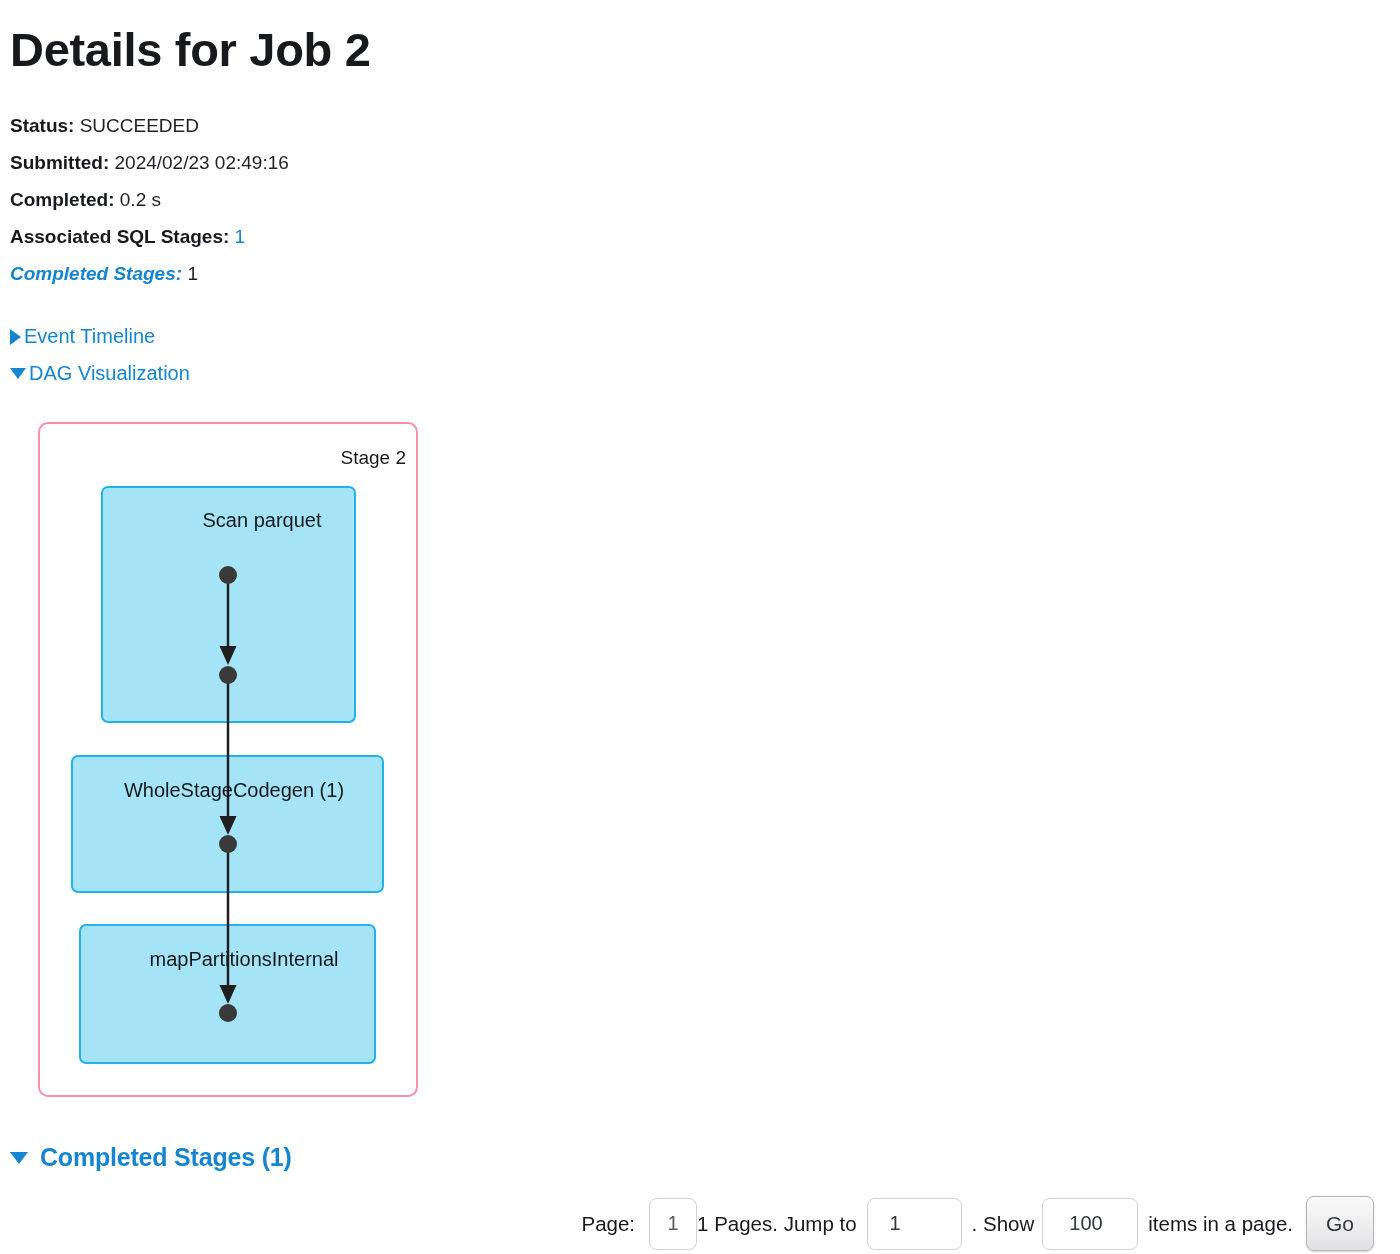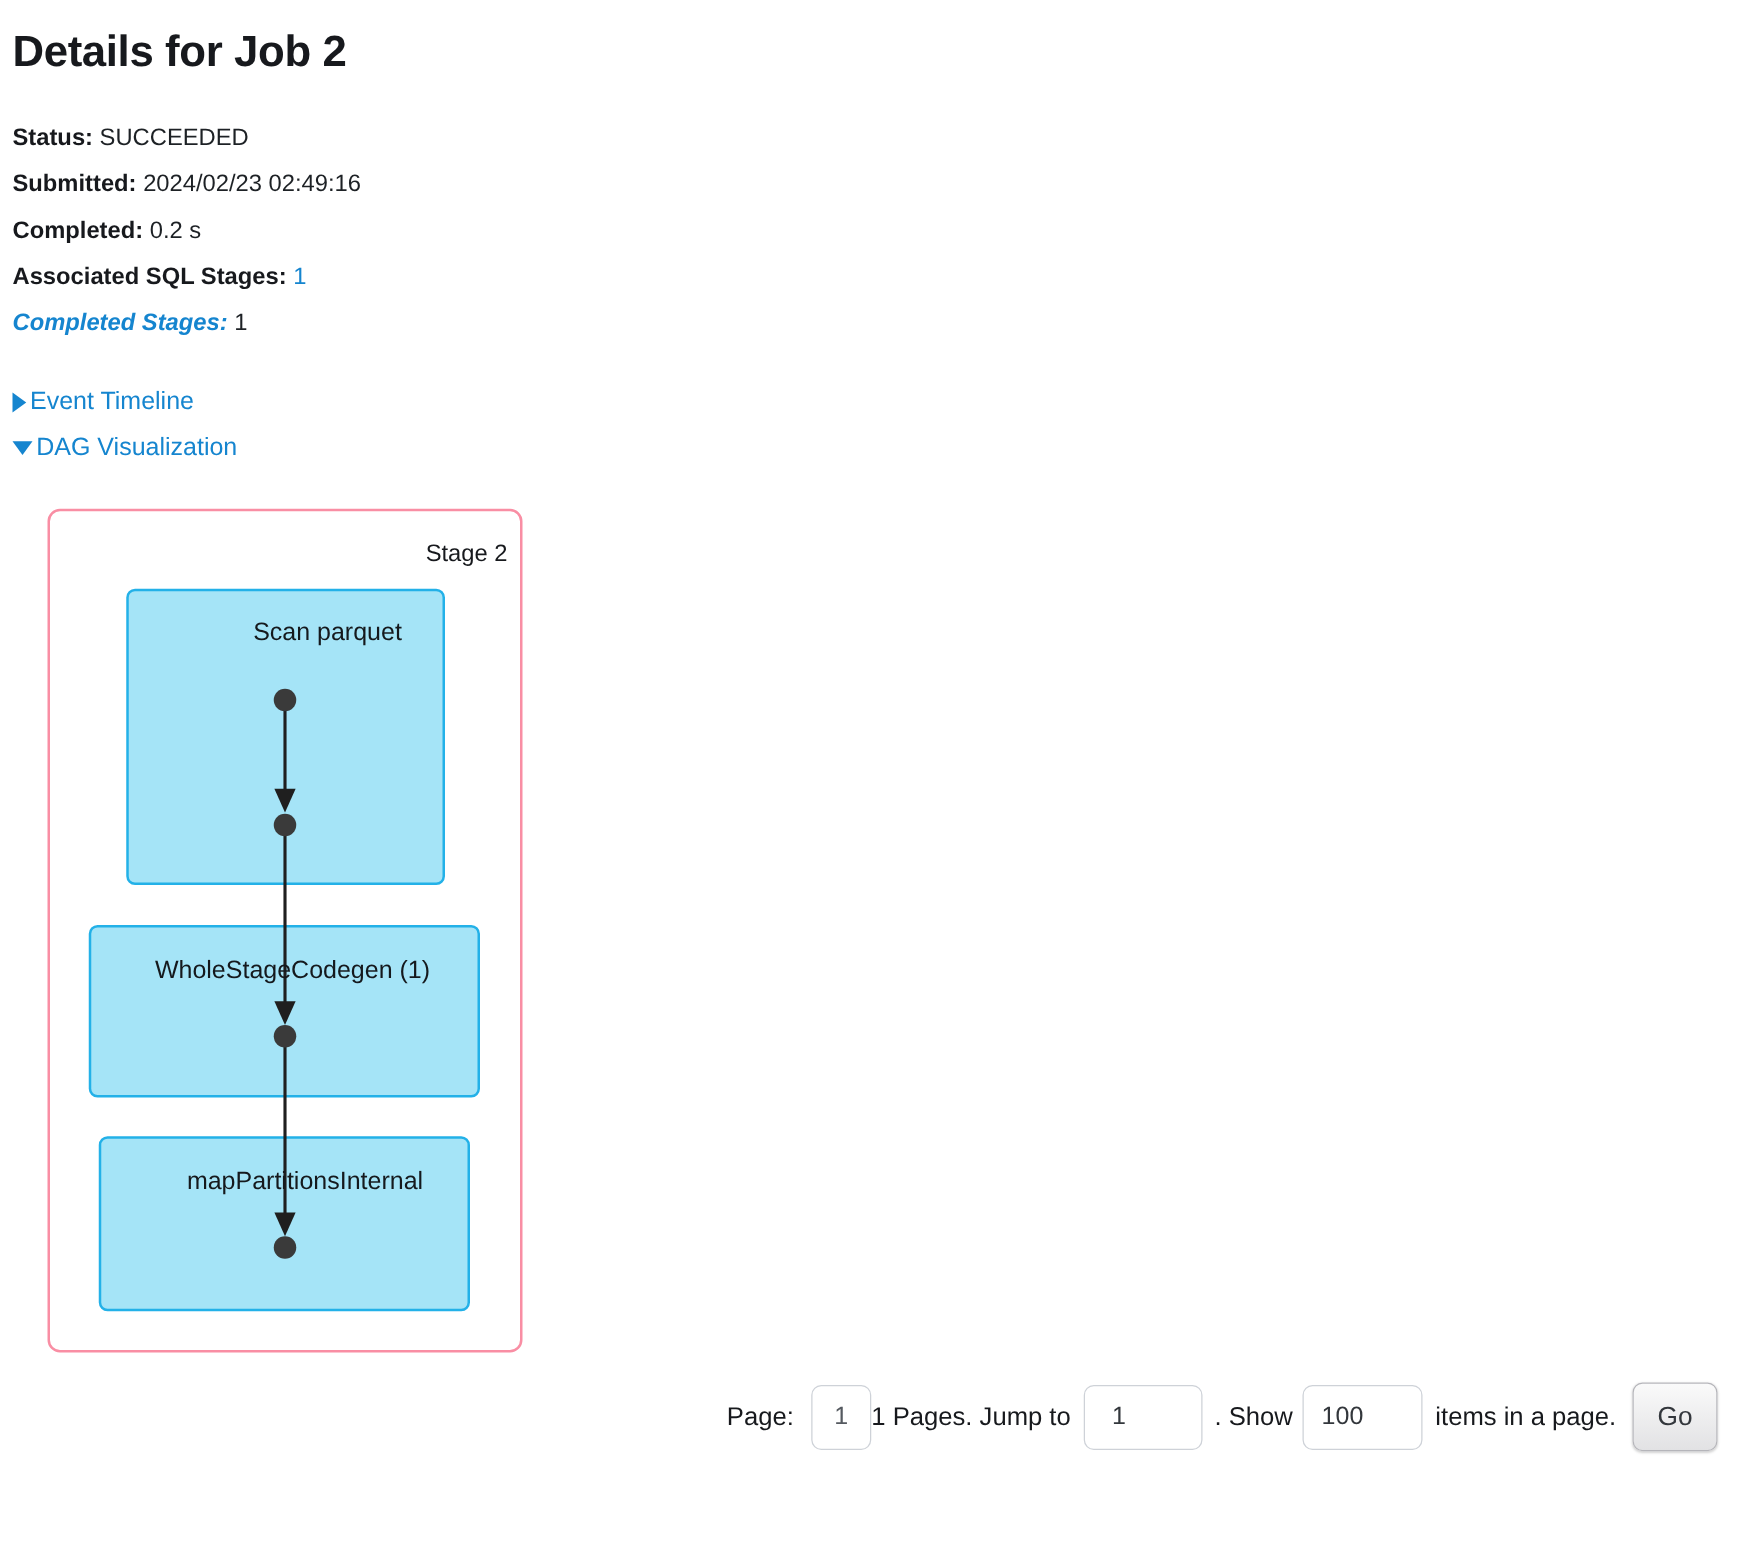--- a/index.html
+++ b/index.html
@@ -7,21 +7,21 @@
   body {
     width: 1400px; height: 1254px;
     font-family: "Liberation Sans", "DejaVu Sans", sans-serif;
     color: #1d2125;
     overflow: hidden;
   }
   .wrap { padding: 14px 26px 20px 10px; }
 
   
   .page-title {
-    font-size: 35px; font-weight: 700; letter-spacing: -0.3px;
+    font-size: 47px; font-weight: 700; letter-spacing: -0.3px;
     color: #17191d; margin: 8px 0 30px 0;
   }
   .summary p { margin: 0; font-size: 19px; line-height: 37px; }
   .summary b { font-weight: 700; color: #17191d; }
   .link { color: #1585cf; text-decoration: none; cursor: pointer; }
   .link-bold { font-weight: 700; font-style: italic; }
 
   
   .toggles { margin-top: 26px; }
   .toggle-row {
@@ -70,21 +70,21 @@
     margin-top: 24px; display: flex; justify-content: flex-end;
     align-items: center; font-size: 20.5px; color: #17191d;
   }
   .pagination .left, .pagination .right { display: flex; align-items: center; }
   .pg-input {
     height: 52px; border: 1px solid #ced2d8; border-radius: 8px;
     font-family: inherit; font-size: 20px; background: #fff; outline: none;
   }
   .page-size-input { width: 48px; margin-left: 14px; text-align: center; color: #555a60; }
   .jump-input { width: 95px; margin: 0 10px 0 10px; padding-left: 22px; color: #33373c; }
-  .show-input { width: 96px; margin: 0 10px 0 8px; padding-left: 14px; color: #33373c; }
+  .show-input { width: 96px; margin: 0 10px 0 8px; padding-left: 26px; color: #33373c; }
   .go-button {
     width: 68px; height: 55px; margin-left: 13px;
     background: linear-gradient(#fafafa, #e2e2e4);
     border: 1px solid #b5b5ba; border-radius: 8px;
     box-shadow: 0 1px 2px rgba(0,0,0,0.18);
     font-family: inherit; font-size: 21px; color: #33373c; cursor: pointer;
   }
 </style>
 </head>
 <body>
@@ -132,20 +132,24 @@
       <circle class="dag-dot" cx="188" cy="251" r="9"></circle>
       <circle class="dag-dot" cx="188" cy="420" r="9"></circle>
       <circle class="dag-dot" cx="188" cy="589" r="9"></circle>
 
       <text class="dag-node-label" x="222" y="103" text-anchor="middle">Scan parquet</text>
       <text class="dag-node-label" x="194" y="373" text-anchor="middle">WholeStageCodegen (1)</text>
       <text class="dag-node-label" x="204" y="542" text-anchor="middle">mapPartitionsInternal</text>
     </svg>
   </div>
 
+  <div class="section-heading">
+    <span class="caret-down"></span>
+    <h2>Completed Stages (1)</h2>
+  </div>
 
   <div class="pagination">
     <div class="left">
       <span>Page:</span>
       <input class="pg-input page-size-input" type="text" value="1" style="">
     </div>
     <div class="right">
       <span>1 Pages. Jump to</span>
       <input class="pg-input jump-input" type="text" value="1" style="">
       <span>. Show</span>

